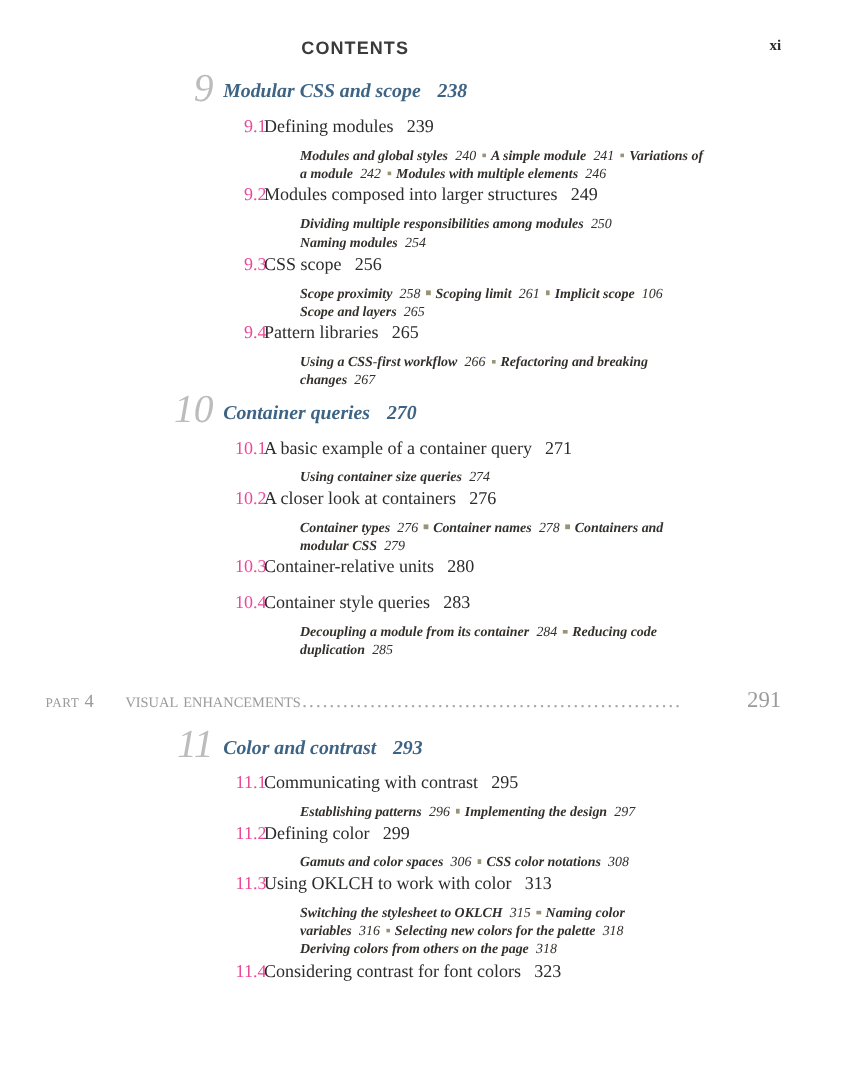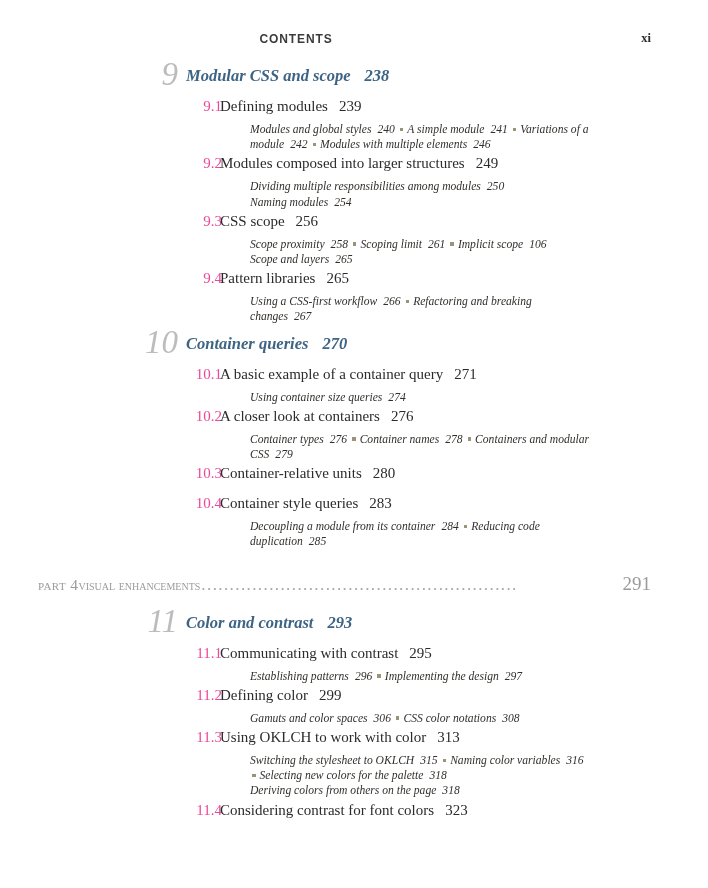--- a/index.html
+++ b/index.html
@@ -31,21 +31,21 @@
     width: 708px;
     height: 16px;
   }
   .rh-title {
     position: absolute;
     left: 0;
     width: 592px;
     text-align: center;
     font-family: "Liberation Sans", sans-serif;
     font-weight: bold;
-    font-size: 12px;
+    font-size: 15px;
     letter-spacing: 0.9px;
     color: #3b3b3b;
   }
   .rh-folio {
     position: absolute;
     right: 57px;
     top: -1px;
     font-family: "Liberation Serif", serif;
     font-weight: bold;
     font-size: 12.5px;
@@ -124,21 +124,21 @@
     margin-left: 250px;
     width: 340px;
     font-style: italic;
     font-size: 11.6px;
     line-height: 15.2px;
     color: #33302c;
     padding-top: 1px;
     padding-bottom: 3px;
     text-align: left;
   }
-  .subs .sub-name { font-style: italic; }
+  .subs .sub-name { font-style: italic; font-weight: bold; }
   .subs .sub-pg {
     font-style: italic;
     padding-left: 6px;
     padding-right: 3px;
   }
   .subs .sep {
     display: inline-block;
     width: 3.5px;
     height: 3.5px;
     background: #9a9378;
@@ -166,23 +166,24 @@
   }
   .part-label {
     font-size: 15.5px;
     letter-spacing: 0.4px;
     font-variant: small-caps;
     text-transform: lowercase;
     white-space: nowrap;
   }
   .part-label::first-letter { font-size: 15.5px; }
   .part-name {
-    font-size: 14px;
+    font-size: 17px;
     font-variant: small-caps;
     text-transform: lowercase;
+    margin-left: 26px;
     white-space: nowrap;
   }
   .part-leader {
     flex: 1 1 auto;
     overflow: hidden;
     white-space: nowrap;
     font-size: 17px;
     letter-spacing: 1.4px;
     color: #a6a6a6;
     margin-left: 1px;

